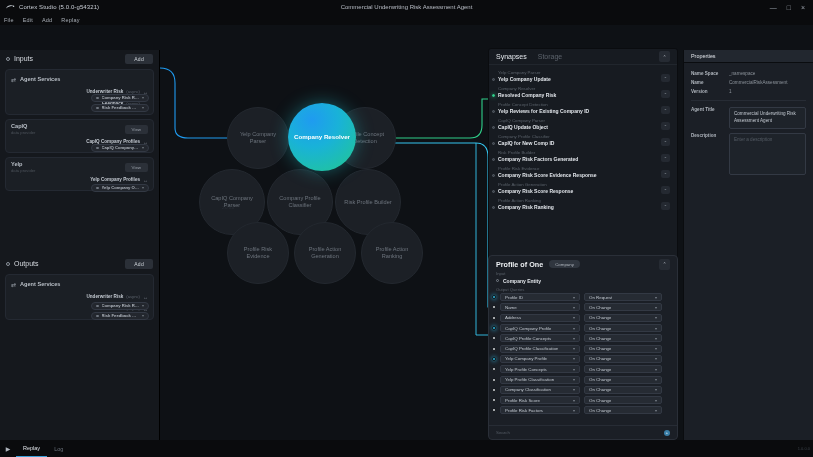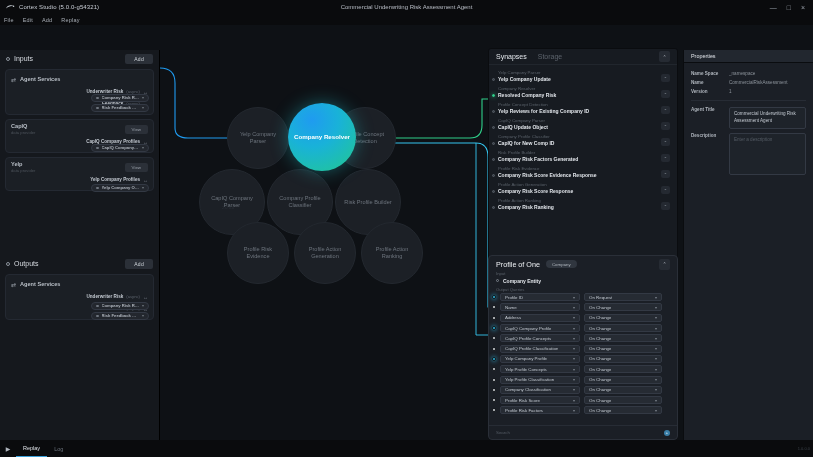--- a/index.html
+++ b/index.html
@@ -106,21 +106,21 @@
   .syn-pin.hot{ background:#2fd08a; border-color:#2fd08a; box-shadow:0 0 4px #2fd08a;}
   .syn-foot{ height:13px; border-top:1px solid #21262d; display:flex; align-items:center; padding-left:8px;}
   .syn-foot span{ font-size:4.2px; color:#4d545c;}
 
   
   .pcard{
     position:absolute; top:255px; left:488px; width:190px; height:185px;
     background:#1b1f26; border:1px solid #2a2f38; border-radius:4px; overflow:hidden;
   }
   .pc-head{ display:flex; align-items:center; height:16px; padding:0 7px; gap:6px;}
-  .pc-title{ font-size:7.2px; color:#eef1f4;}
+  .pc-title{ font-size:7.2px; color:#eef1f4;font-weight:bold;}
   .pc-badge{ background:#2f3views; }
   .pc-badge{ background:#30363f; color:#aeb4bc; font-size:4.4px; border-radius:7px; padding:1.5px 6px;}
   .pc-lbl{ font-size:4.2px; color:#5a616a; padding:0 7px; margin-top:-1px;}
   .pc-input{ display:flex; align-items:center; gap:4px; padding:0 7px; height:9px;}
   .pc-input .dt{ width:3px; height:3px; border-radius:50%; border:.5px solid #7b828b;}
   .pc-input .tx{ font-size:5px; color:#e2e6eb; font-weight:bold;}
   .qrow{ display:flex; align-items:center; gap:4px; padding:0 7px 0 3px; height:10.3px;}
   .qdot{ width:4px; height:4px; border-radius:50%; background:#e6eaee; border:1px solid #0e1115; flex:none;}
   .qdot.lit{ background:#35c6f0; box-shadow:0 0 4px #35c6f0;}
   .sel{

